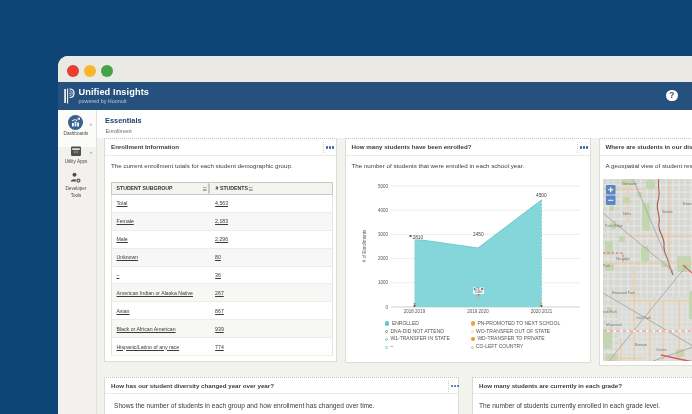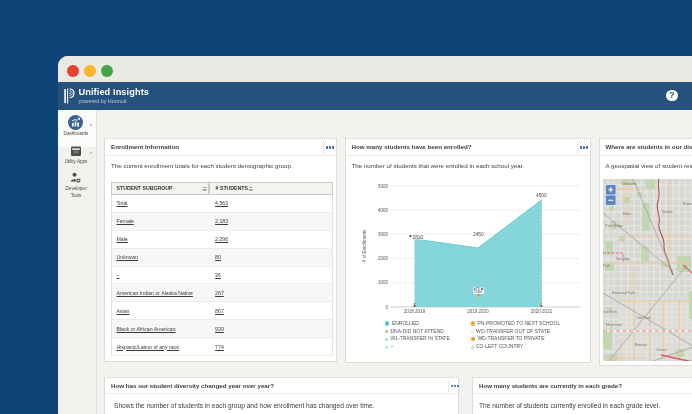--- a/index.html
+++ b/index.html
@@ -81,20 +81,24 @@
       <svg class="abs" style="left:11px; top:62px;" width="13" height="12" viewBox="0 0 13 12">
         <circle cx="5.5" cy="2.8" r="2" fill="#4e4e4e"></circle>
         <path d="M1.8 9.5 C1.8 6.5 9.2 6.5 9.2 9.5 Z" fill="#4e4e4e"></path>
         <circle cx="9.4" cy="8.6" r="2.4" fill="#4e4e4e" stroke="#f2f1ee" stroke-width="0.7"></circle>
         <circle cx="9.4" cy="8.6" r="0.9" fill="#f2f1ee"></circle>
       </svg>
       <div class="slabel" style="left:-1px; top:76.5px;">Developer</div>
       <div class="slabel" style="left:-1px; top:83.2px;">Tools</div>
     </div>
     <div class="main">
+      <div class="topstrip">
+        <div class="essentials">Essentials</div>
+        <div class="enrollsub">Enrollment</div>
+      </div>
 
       <div class="card" id="card1" style="left:7px; top:28.5px; width:232.5px; height:224px;">
         <div class="cardhead">
           <div class="ctitle">Enrollment Information</div>
           <div class="abs" style="left:218px; top:3px; height:11px; border-left:1px dotted #cfcfc9;"></div>
           <div class="dots3" style="left:221px;">
             <span></span>
             <span></span>
             <span></span>
           </div>

